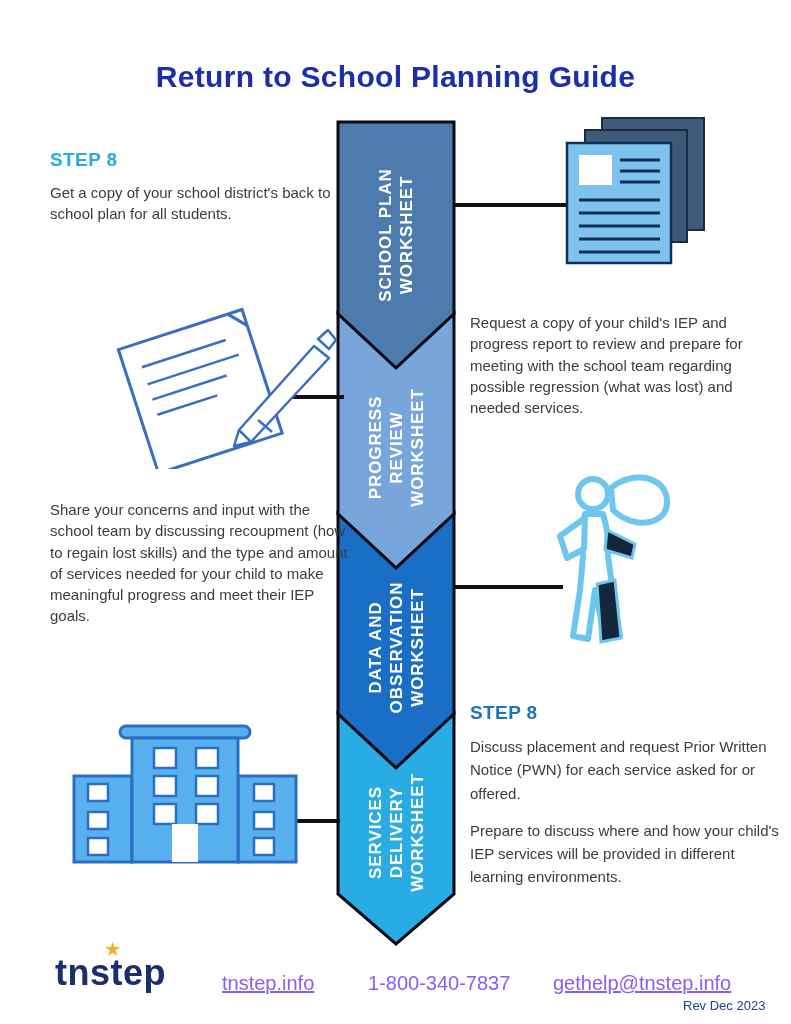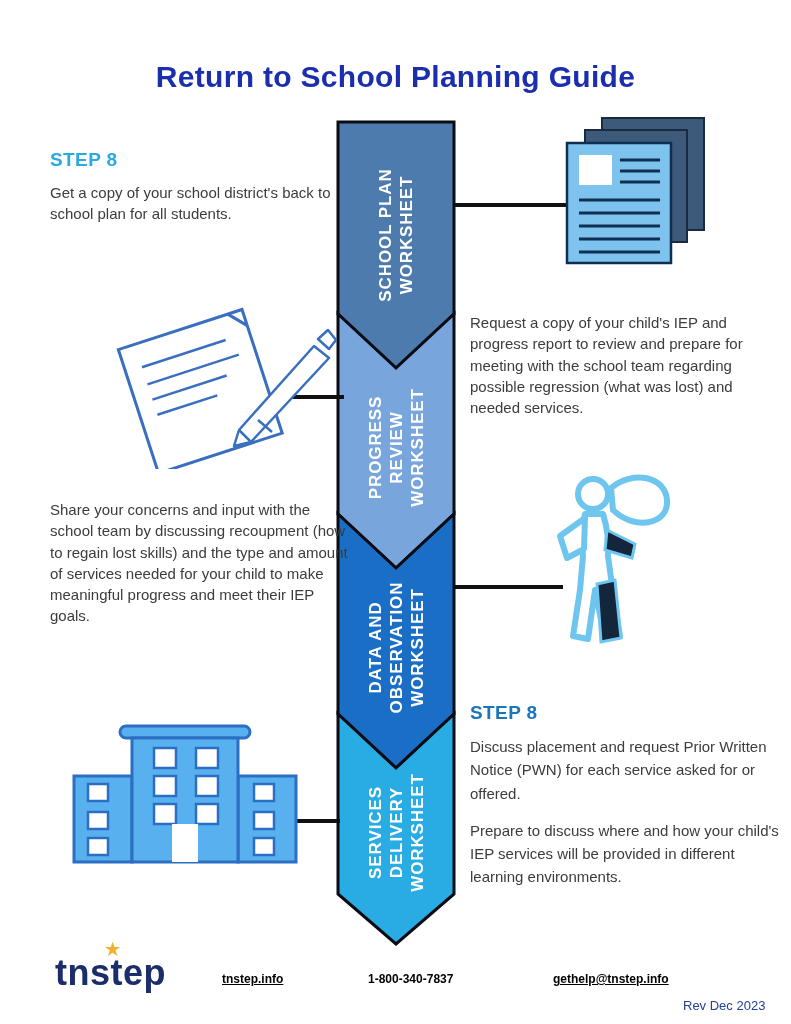--- a/index.html
+++ b/index.html
@@ -17,21 +17,21 @@
   .arrow-col { position:absolute; left:330px; top:82px; }
   .ws-label {
     position:absolute; left:296px; width:200px; transform:rotate(-90deg);
     text-align:center; color:#ffffff; font-weight:800; font-size:17px;
     line-height:21px; letter-spacing:0.9px;
   }
   .ws-label span { display:block; }
   .conn { position:absolute; height:4px; background:#111111; }
   .conn-blue { position:absolute; height:4px; background:#4a7ecb; }
   .icon { position:absolute; }
-  .footer-item { position:absolute; color:#000000; font-weight:700; font-size:12px; }
+  .footer-item { position:absolute; color:#8b5cf6; font-weight:400; font-size:20px; }
   .footer-link { text-decoration:underline; cursor:pointer; }
   .logo {
     position:absolute; left:55px; top:916px; font-size:36px; font-weight:700;
     color:#1b2d6b; letter-spacing:0.5px;
   }
   .logo .star { position:absolute; left:50px; top:-13px; font-size:17px; color:#f3b229; }
   .rev { position:absolute; left:683px; top:962px; font-size:13px; font-weight:400; color:#21409a; }
 </style>
 </head>
 <body>

